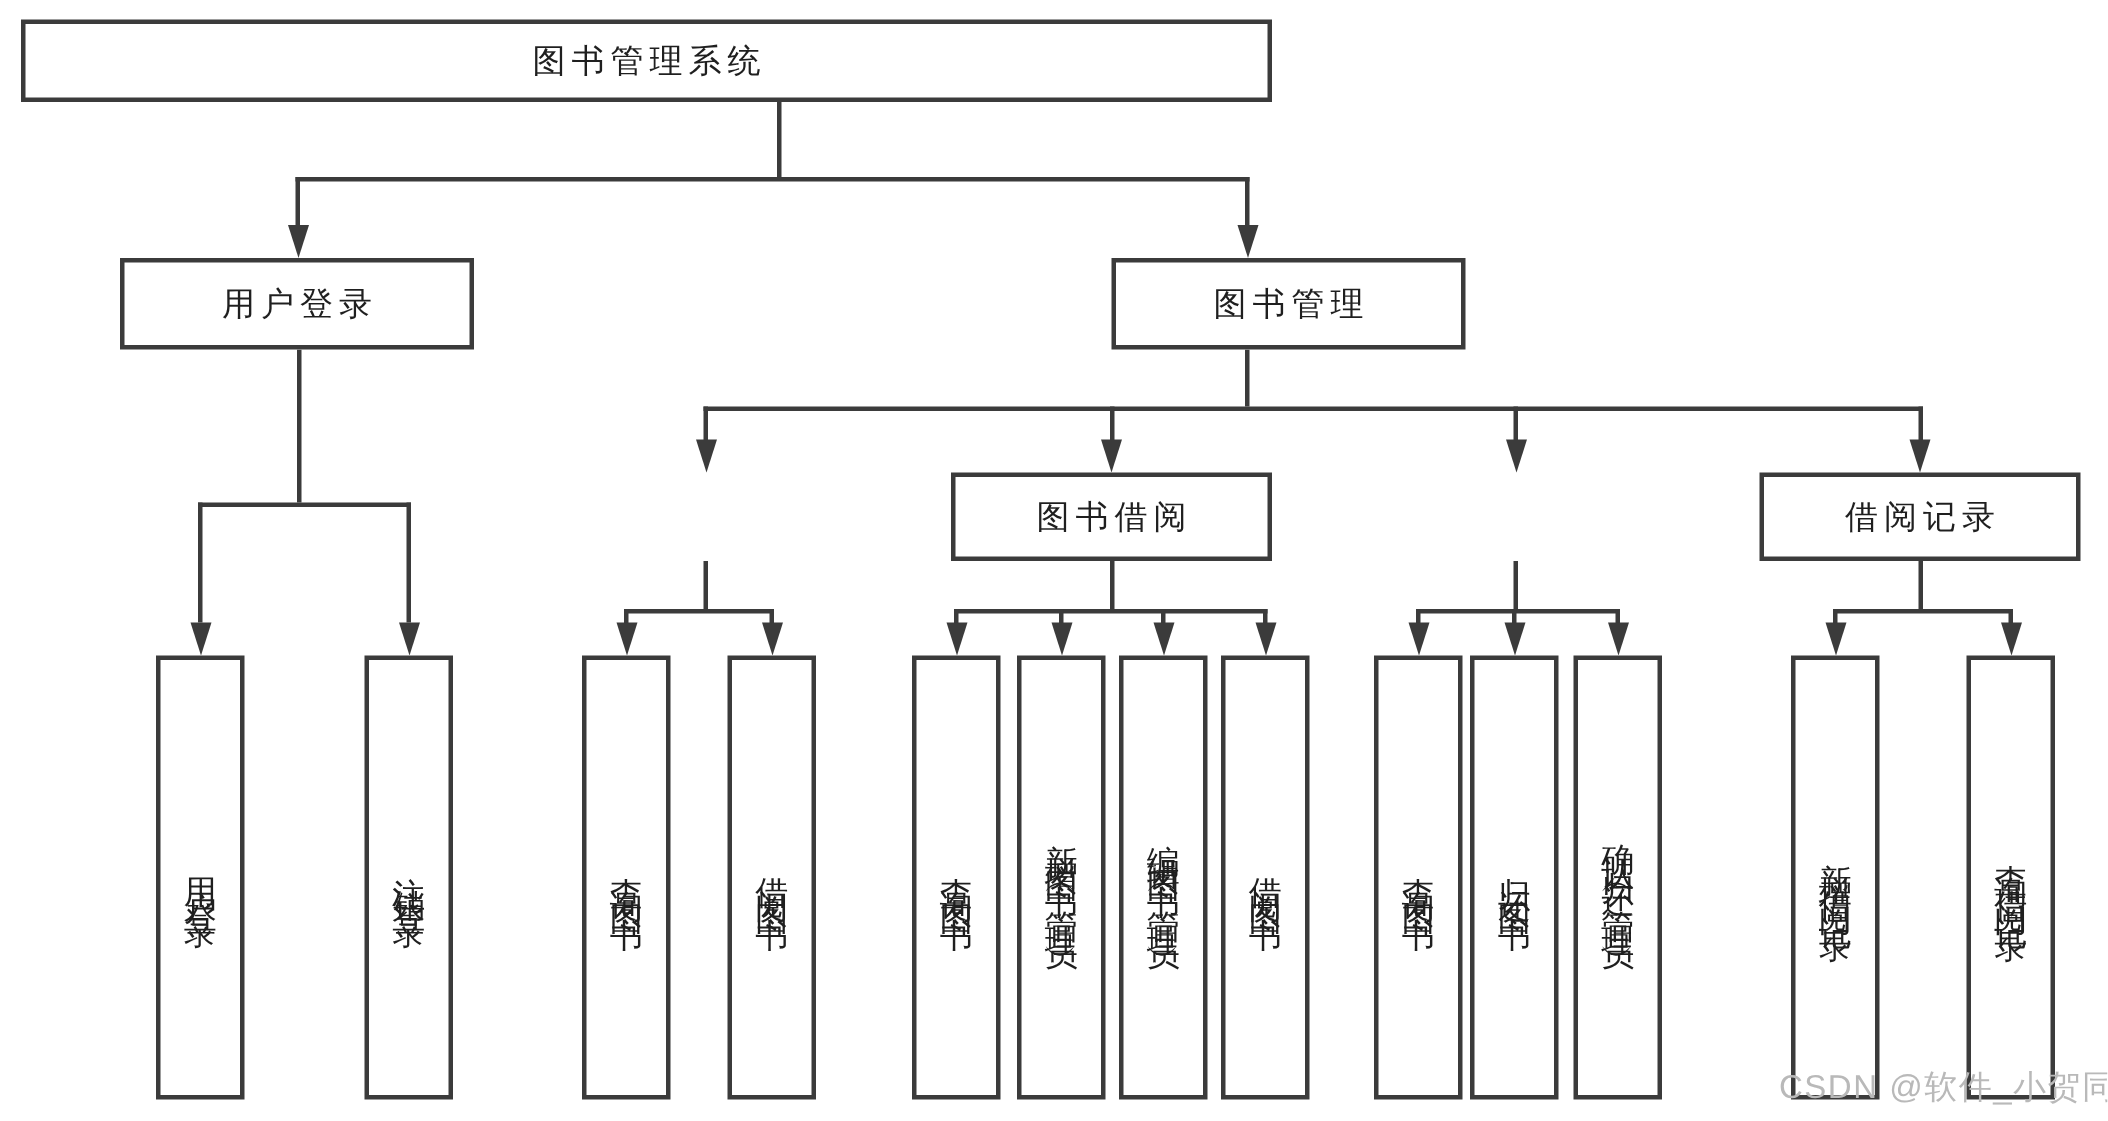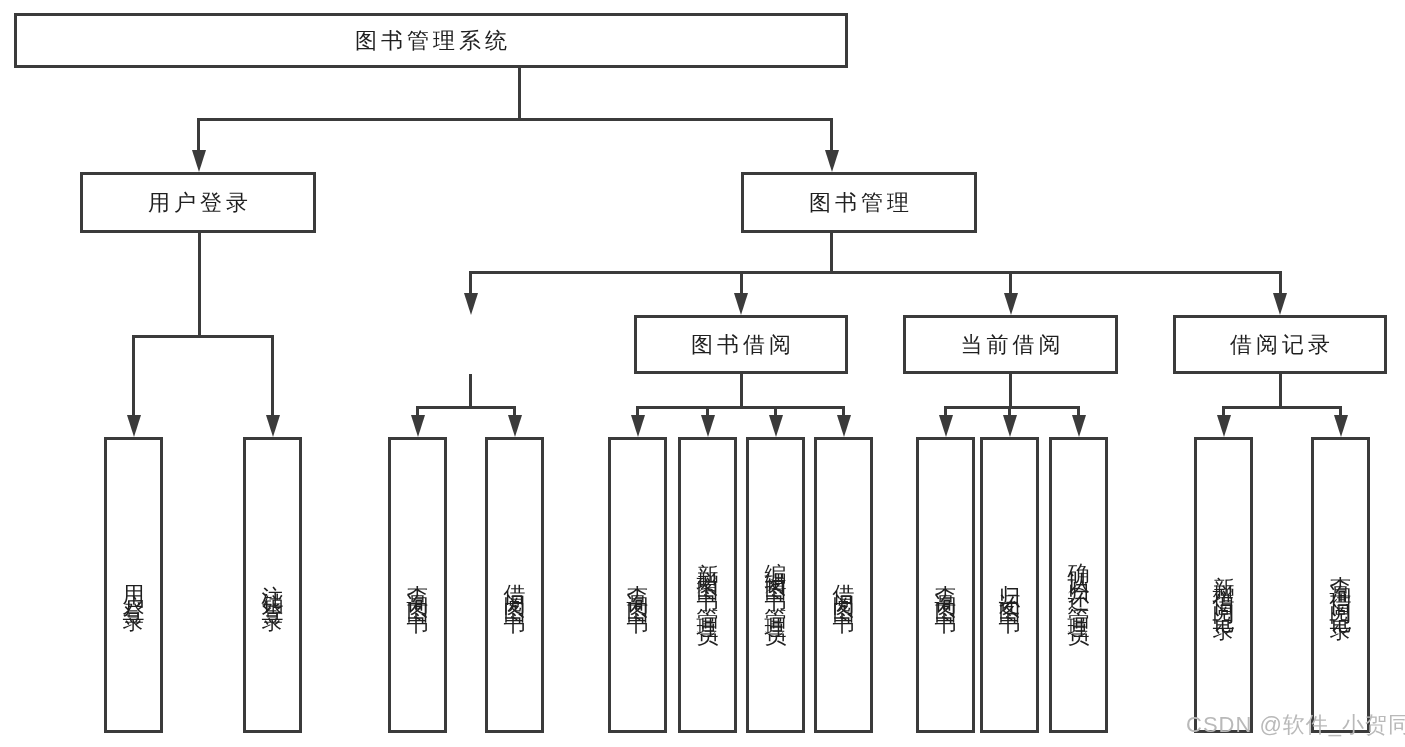--- a/index.html
+++ b/index.html
@@ -102,23 +102,20 @@
   <div class="box row1" style="left:80px;">
     <span class="hlabel">用户登录</span>
   </div>
   <div class="box row1" style="left:741px;font-family:Liberation Serif, serif;">
     <span class="hlabel">图书管理</span>
   </div>
 
   <div class="box row2" style="left:634px;width:214px;">
     <span class="hlabel">图书借阅</span>
   </div>
-  <div class="box row2" style="left:903px;width:215px;">
-    <span class="hlabel">当前借阅</span>
-  </div>
   <div class="box row2" style="left:1173px;width:214px;">
     <span class="hlabel">借阅记录</span>
   </div>
 
   <div class="box leaf" style="left:104px;">
     <span class="vtext">用户登录</span>
   </div>
   <div class="box leaf" style="left:243px;">
     <span class="vtext">注销登录</span>
   </div>

